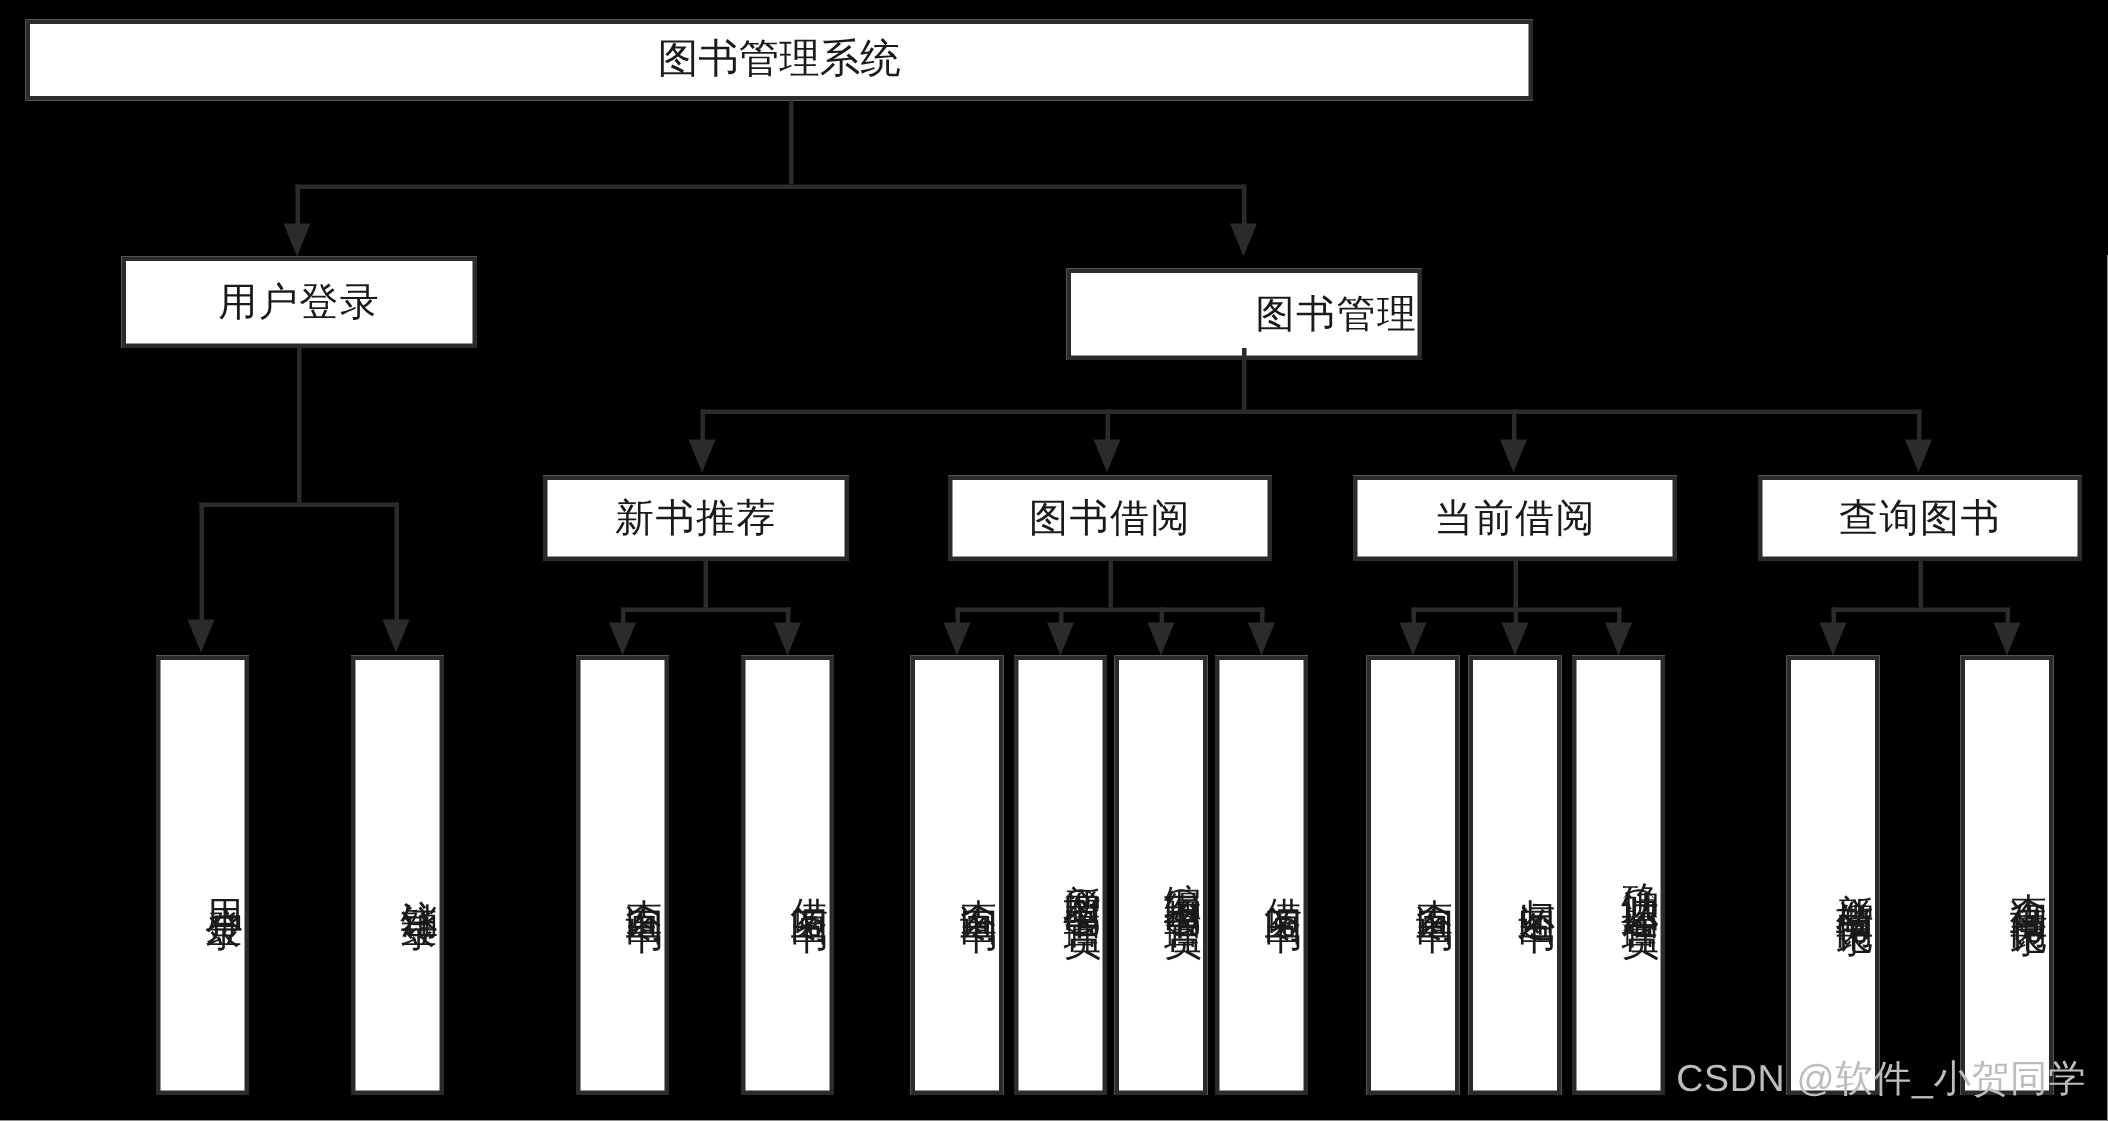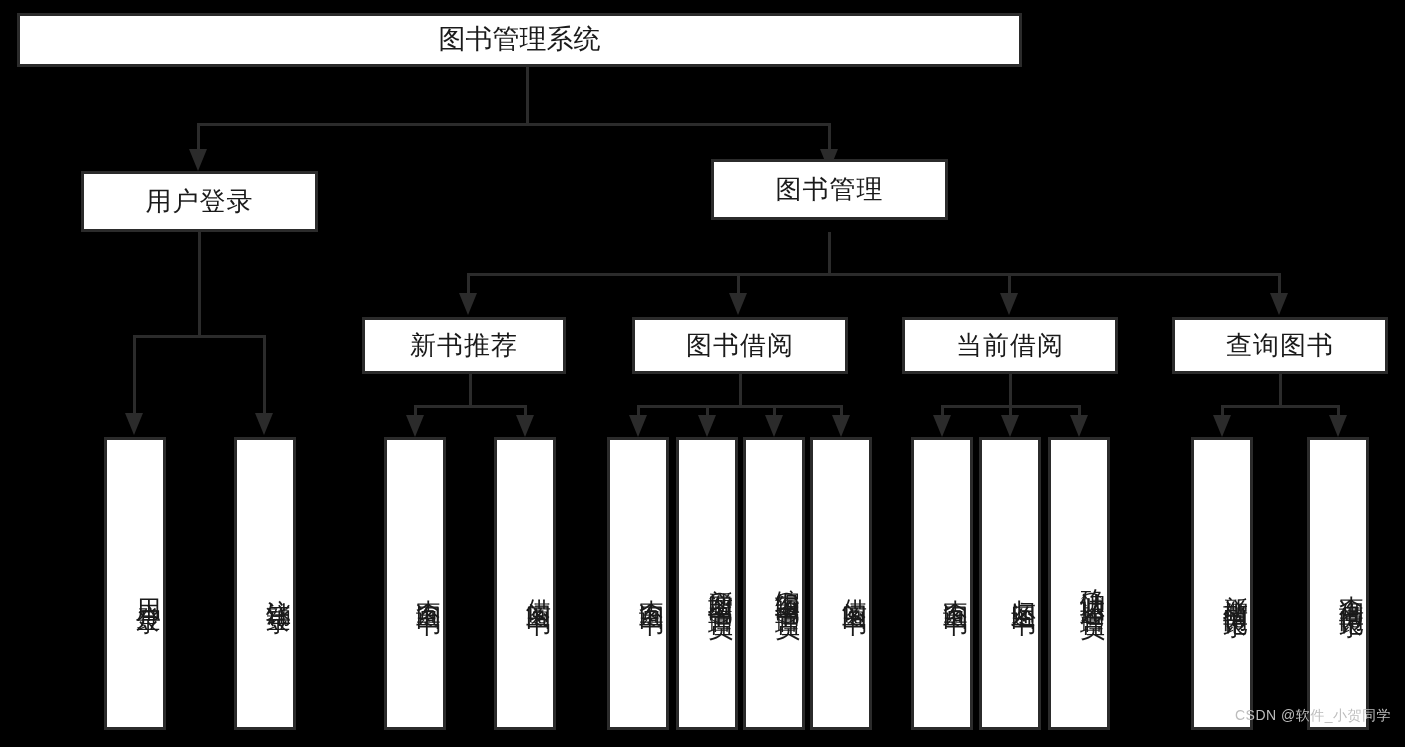--- a/index.html
+++ b/index.html
@@ -55,22 +55,22 @@
   .arrow{
     position:absolute;
     width:0;height:0;
     border-left:9px solid transparent;
     border-right:9px solid transparent;
     border-top:22px solid #2b2b2b;
   }
   #watermark{
     position:absolute;
     right:14px;
-    bottom:22px;
-    font-size:14px;
+    bottom:12px;
+    font-size:25px;
     color:#bdbdbd;
     letter-spacing:0.5px;
     white-space:nowrap;
     pointer-events:none;
   }
 </style>
 </head>
 <body>
 
 <div id="canvas">
@@ -86,21 +86,21 @@
   <div class="edge v" style="left:197px;top:123px;width:3px;height:28px;"></div>
   <div class="arrow" style="left:189px;top:149px;"></div>
 
   <div class="edge v" style="left:828px;top:123px;width:3px;height:28px;"></div>
   <div class="arrow" style="left:820px;top:149px;"></div>
 
   <div class="node h" style="left:81px;top:171px;width:237px;height:61px;">
     <span>用户登录</span>
   </div>
 
-  <div class="node h" style="left:711px;top:159px;width:237px;height:61px;">
+  <div class="node h" style="left:711px;top:179px;width:237px;height:61px;justify-content:flex-end;">
     <span>图书管理</span>
   </div>
 
   <div class="edge v" style="left:198px;top:232px;width:3px;height:103px;"></div>
   <div class="edge h" style="left:133px;top:335px;width:133px;height:3px;"></div>
   <div class="edge v" style="left:133px;top:335px;width:3px;height:80px;"></div>
   <div class="arrow" style="left:125px;top:413px;"></div>
   <div class="edge v" style="left:263px;top:335px;width:3px;height:80px;"></div>
   <div class="arrow" style="left:255px;top:413px;"></div>
 

